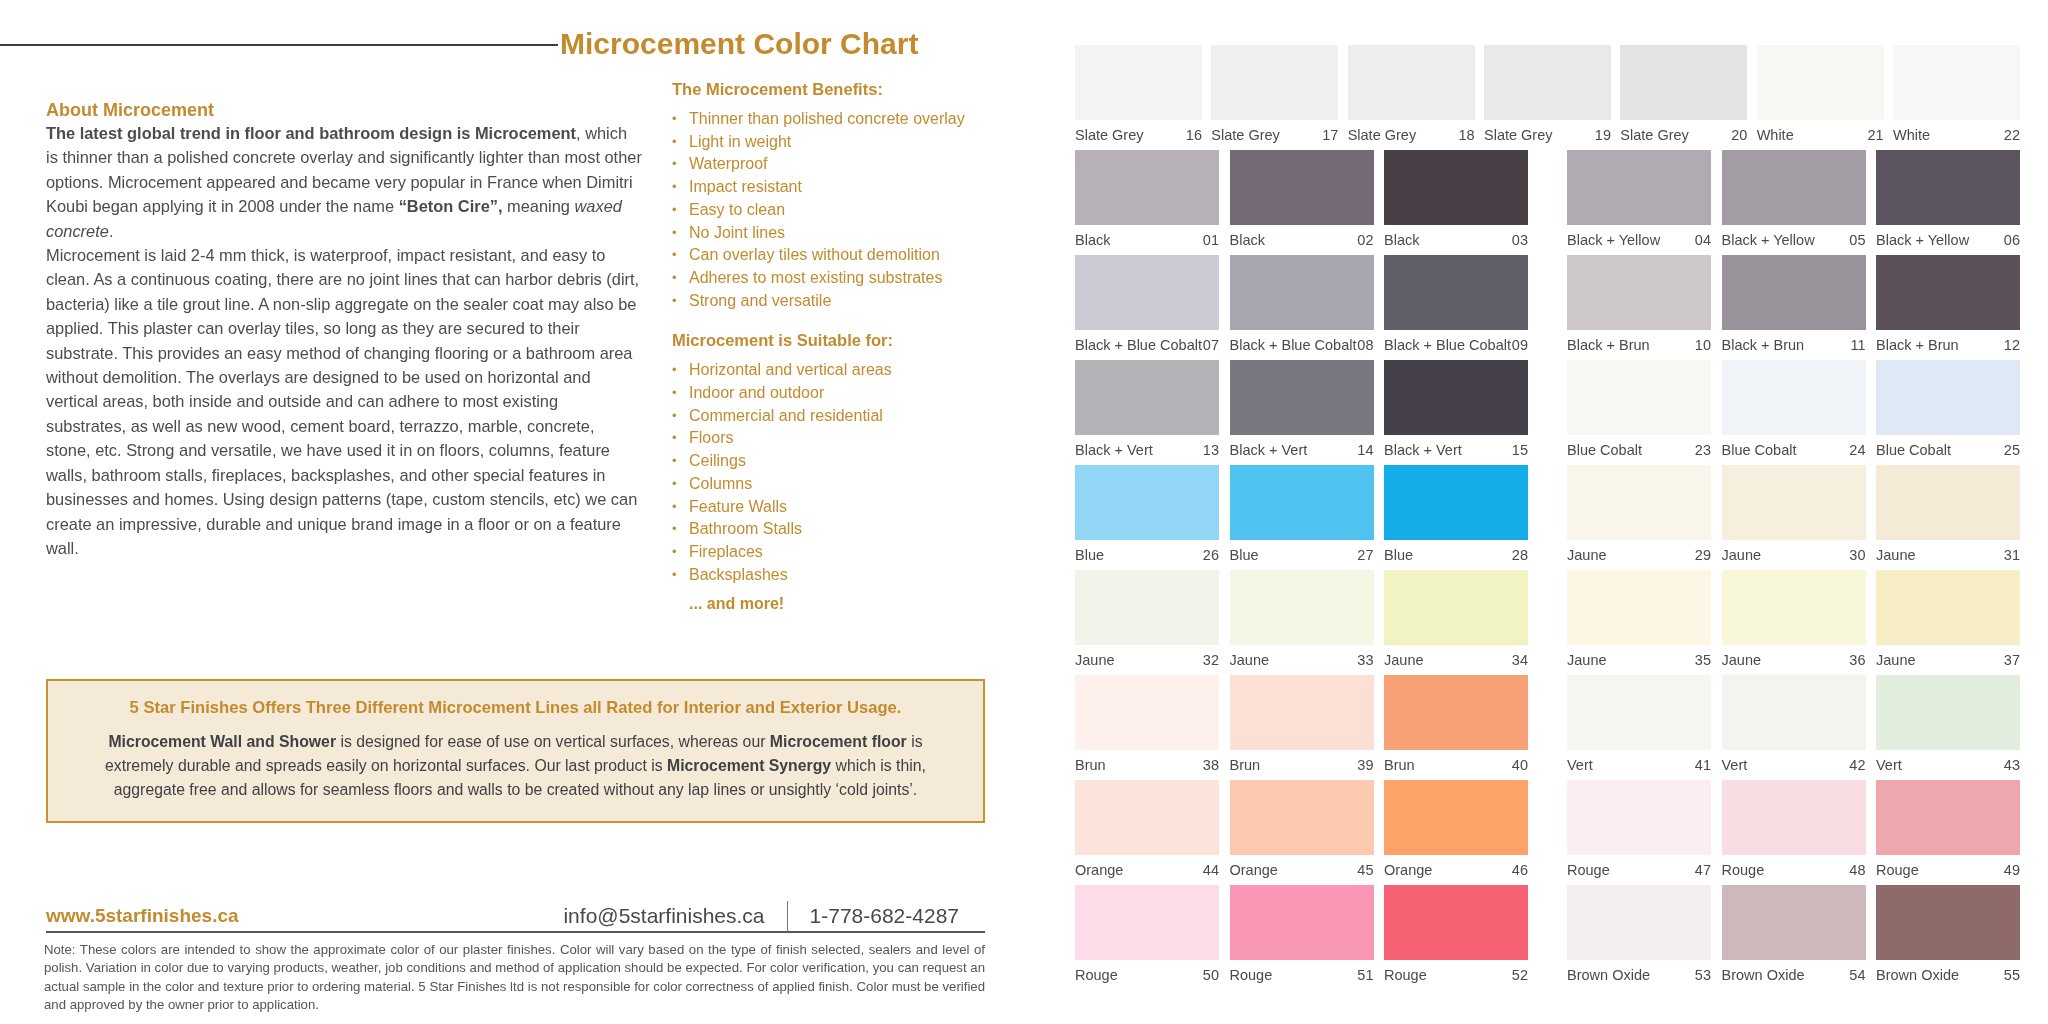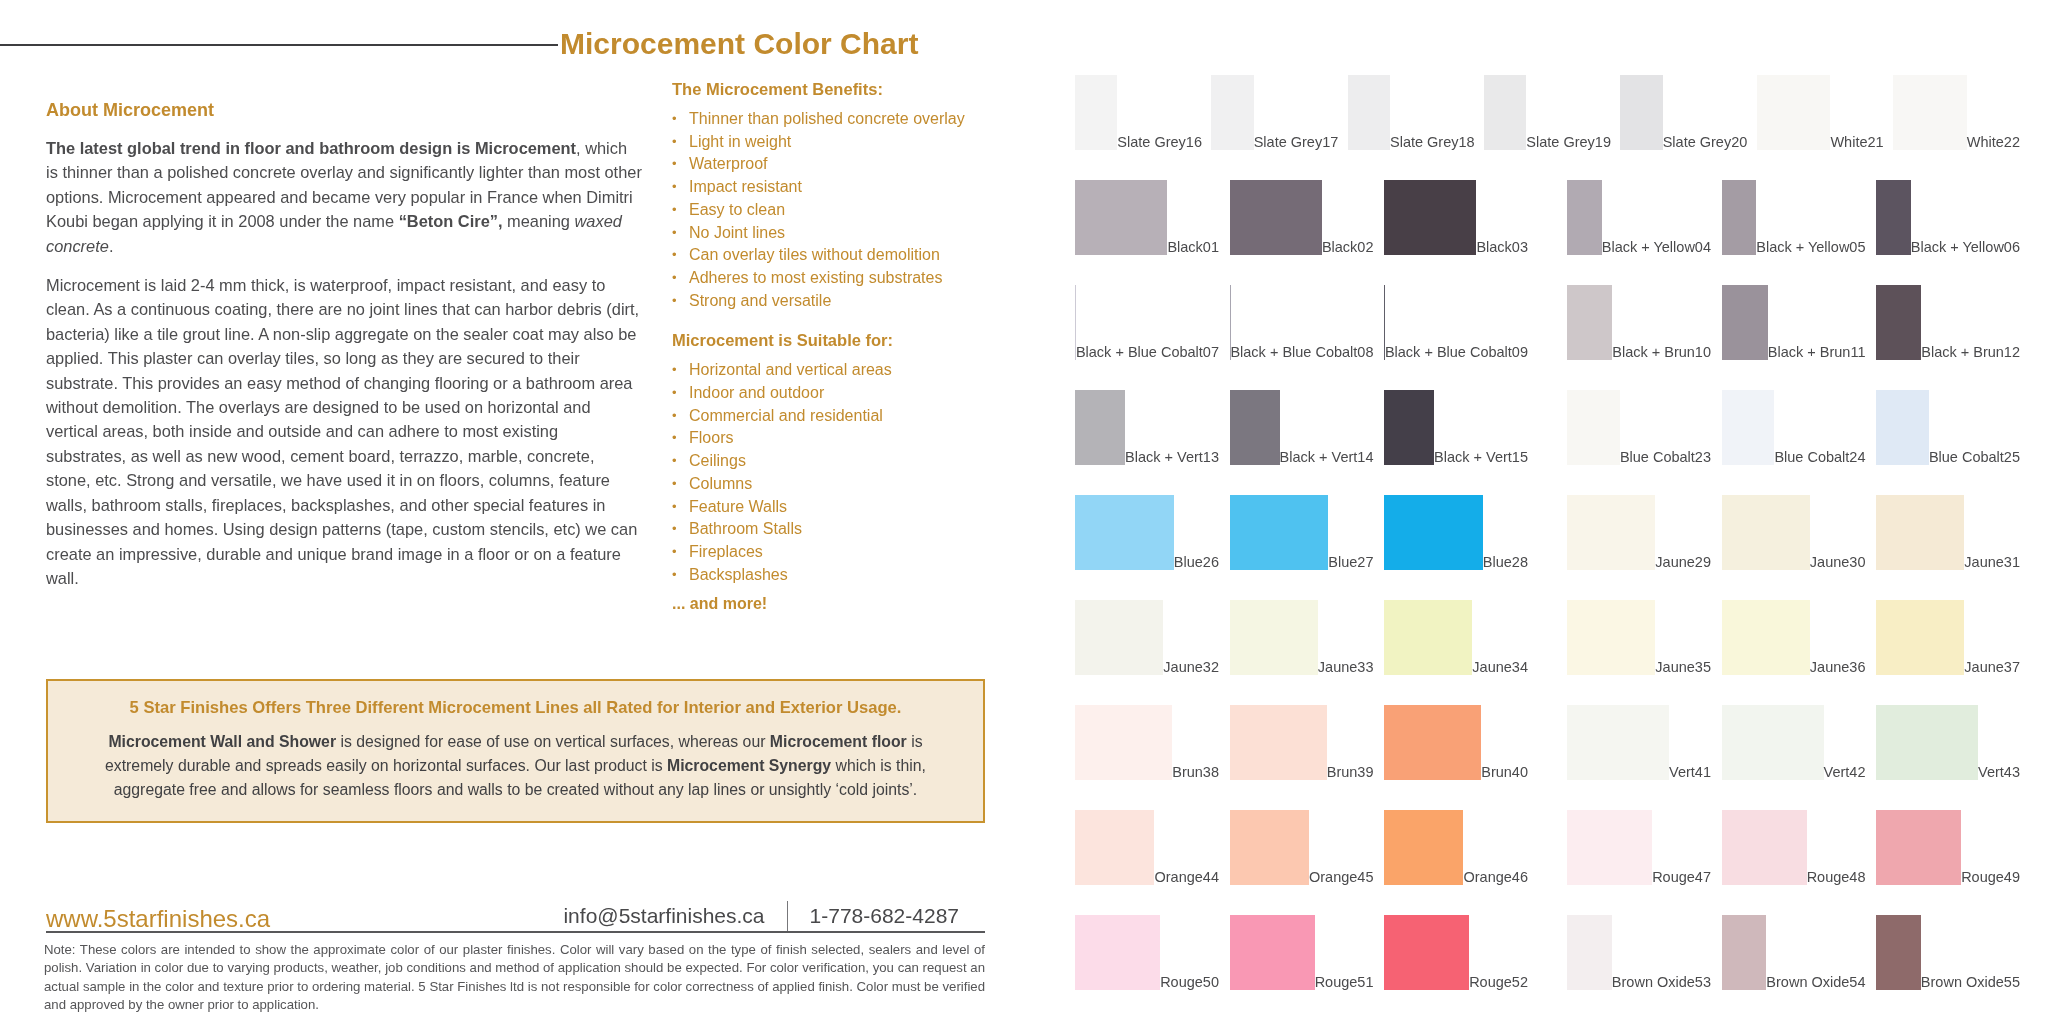--- a/index.html
+++ b/index.html
@@ -13,54 +13,54 @@
     font-family:"Liberation Sans",sans-serif;color:var(--body);
   }
   .b{font-weight:bold;} .i{font-style:italic;}
   
   .head-line{position:absolute;left:0;top:44px;width:558px;height:2px;background:#3E3E40;}
   .doc-title{position:absolute;left:560px;top:27px;width:466px;text-align:left;
     font-size:30px;font-weight:bold;color:var(--gold);}
   
   .main-col{position:absolute;left:46px;top:100px;width:596px;}
   .section-heading{font-size:18px;font-weight:bold;color:var(--gold);}
-  .para{font-size:16.4px;line-height:24.4px;margin-top:15px;}
+  .para{font-size:16.4px;line-height:24.4px;}
   
   .bullet-col{position:absolute;left:672px;top:80px;width:318px;}
   .list-heading{font-size:16.5px;font-weight:bold;color:var(--gold);}
   ul.gold-list{list-style:none;margin-top:9px;}
   ul.gold-list li{font-size:16px;line-height:22.7px;color:var(--gold);display:flex;}
   ul.gold-list .bullet{width:17px;flex:0 0 17px;text-align:left;font-size:13px;line-height:22.7px;}
   .suitable-heading{margin-top:19px;}
-  .more-line{margin-top:9px;font-size:16px;font-weight:bold;color:var(--gold);}
+  .more-line{margin-top:9px;margin-left:17px;font-size:16px;font-weight:bold;color:var(--gold);}
   
   .info-box{position:absolute;left:46px;top:679px;width:939px;
     background:var(--box_bg);border:2px solid var(--box_border);
     padding:17px 36px 19px 36px;text-align:center;}
   .info-box .box-heading{font-size:16.6px;font-weight:bold;color:var(--gold);}
   .info-box .box-body{font-size:15.8px;line-height:24px;margin-top:12px;color:#414143;}
   .tagline{position:absolute;left:46px;top:837px;width:939px;text-align:center;
     font-size:16.6px;font-weight:bold;color:var(--gold);}
   
-  .site-link{position:absolute;left:46px;top:905px;font-size:24px;font-weight:normal;
+  .site-link{position:absolute;left:46px;top:905px;font-size:19px;font-weight:bold;
     color:var(--gold);text-decoration:none;}
   .contact{position:absolute;left:534px;top:901px;width:425px;display:flex;
     justify-content:flex-end;align-items:center;font-size:21px;color:#48484A;}
   .contact .vdiv{width:1px;height:30px;background:#77777A;margin:0 22px;}
   .contact a{color:#48484A;text-decoration:none;}
   .foot-rule{position:absolute;left:46px;top:931px;width:939px;height:2px;background:#58585A;}
   .note{position:absolute;left:44px;top:941px;width:941px;font-size:13.2px;
     line-height:18.3px;color:var(--note);text-align:justify;}
   
   .swatch-grid{position:absolute;left:1075px;top:45px;width:945px;}
   .swatch-row{display:flex;justify-content:space-between;width:100%;margin-bottom:0;height:105px;}
   .swatch-group{display:flex;justify-content:space-between;}
   .swatch-row.split .swatch-group{width:453px;}
   .swatch-row.full .swatch-group{width:100%;}
-  .swatch-cell{width:127px;display:flex;flex-direction:row;align-items:flex-end;}
+  .swatch-cell{width:127px;display:flex;flex-direction:column;}
   .swatch-row.split .swatch-cell{width:144px;}
   .swatch-chip{height:75px;width:100%;}
   .swatch-label{display:flex;justify-content:space-between;align-items:baseline;
     padding-top:7px;font-size:14.5px;color:var(--label);white-space:nowrap;}
 </style>
 </head>
 <body>
 
 <div class="page">
 

